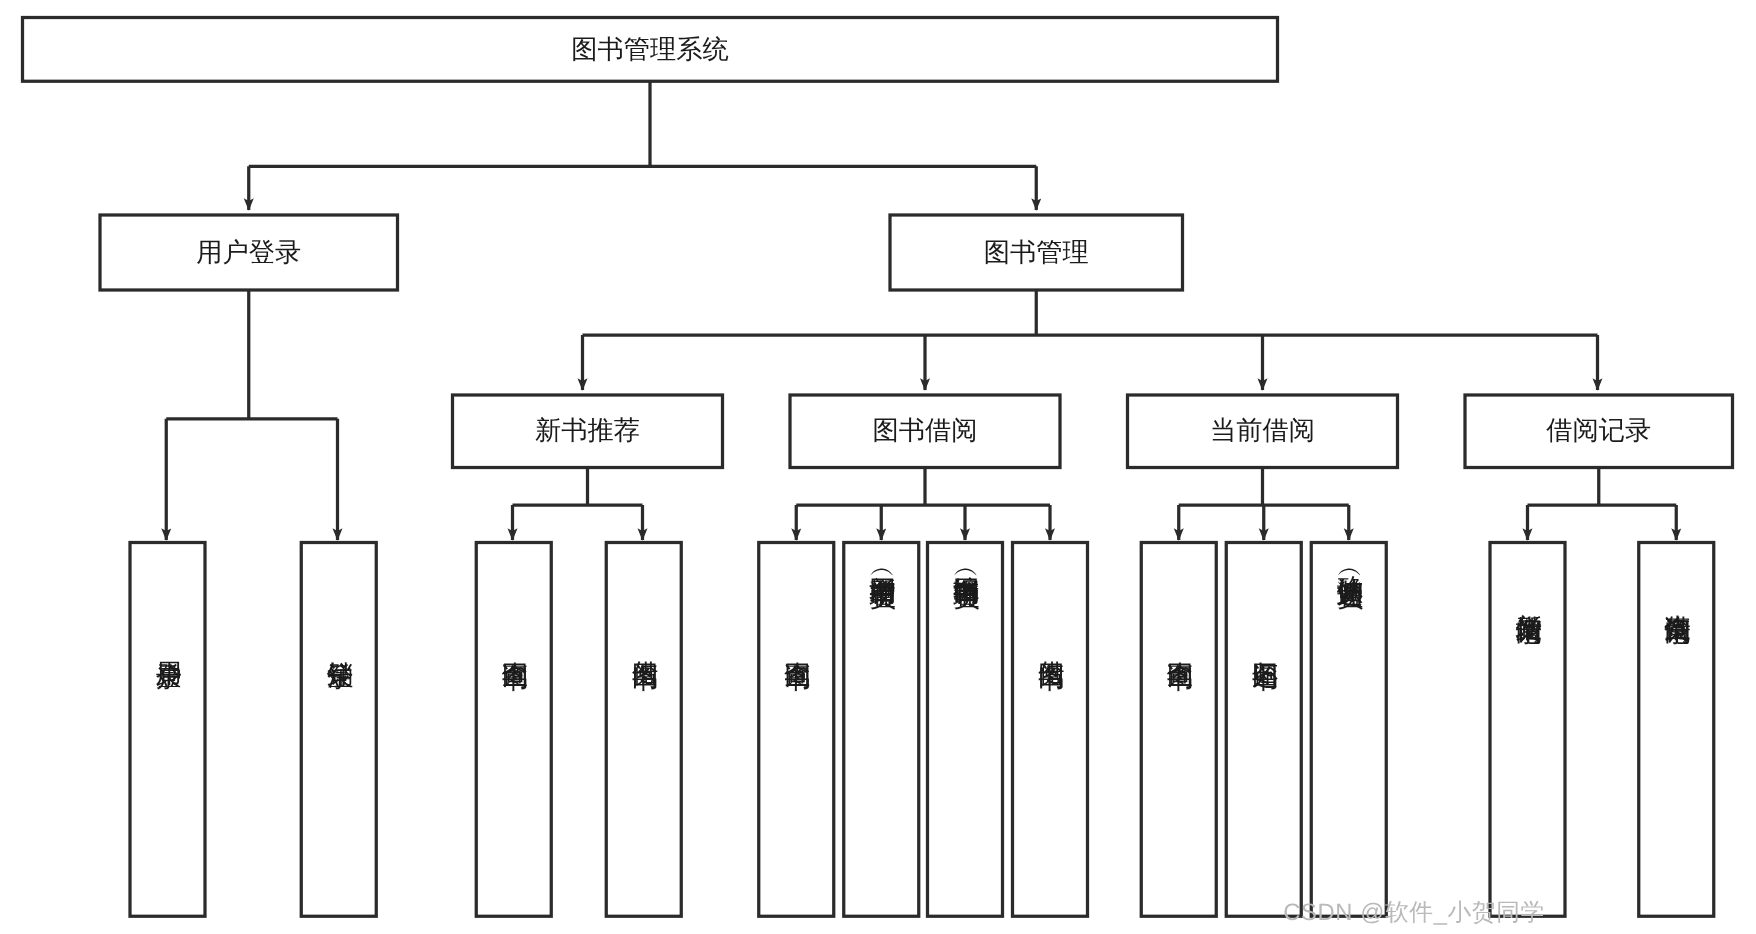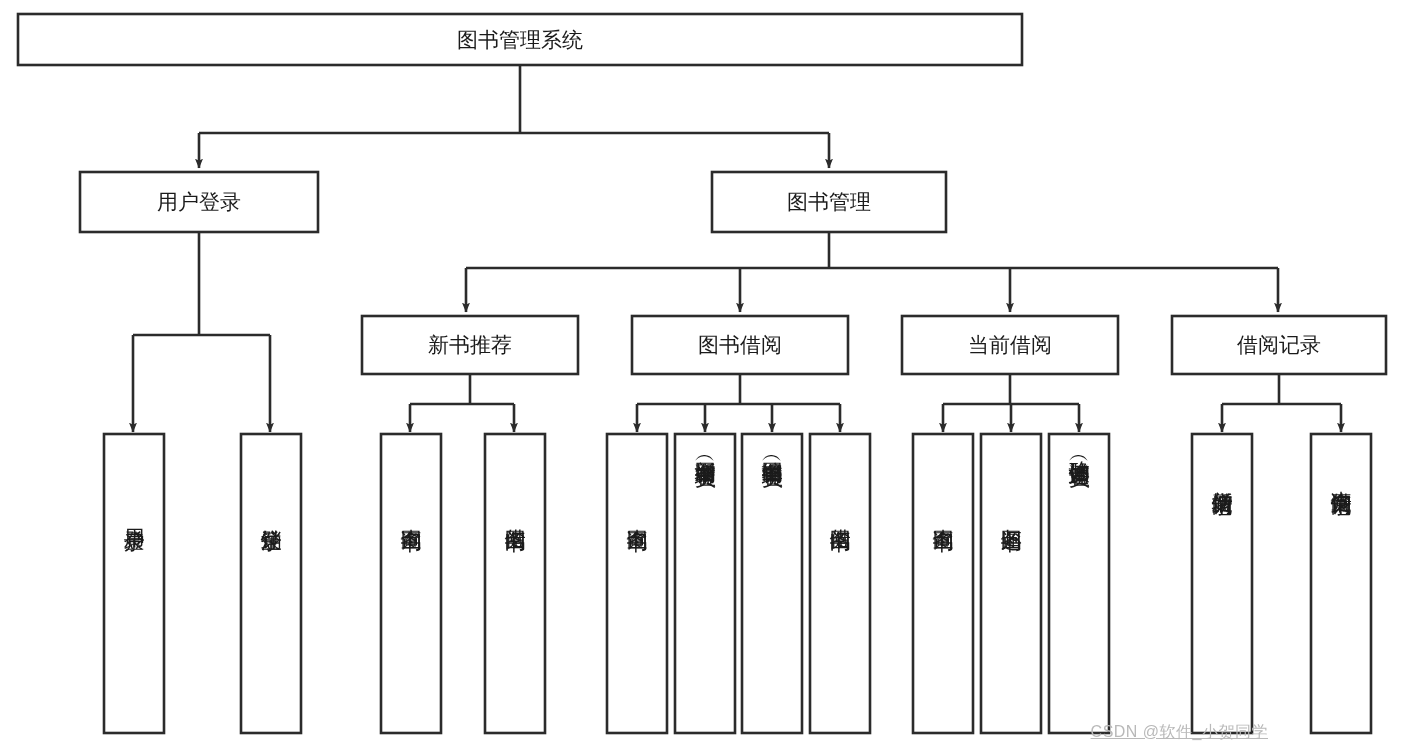--- a/index.html
+++ b/index.html
@@ -10,21 +10,20 @@
   body {
     width: 1405px;
     height: 747px;
     font-family: "Liberation Sans", "DejaVu Sans", sans-serif;
     overflow: hidden;
   }
   #diagram-root {
     position: relative;
     width: 1244px;
     height: 747px;
-    padding-left: 32px;
   }
   svg.flow {
     position: absolute;
     top: 0;
     left: 0;
     width: 1405px;
     height: 747px;
   }
   .node-rect {
     fill: #ffffff;
@@ -62,25 +61,24 @@
     line-height: 1.06;
     color: #1b1b1b;
     letter-spacing: 1px;
     white-space: nowrap;
   }
   .watermark {
     position: absolute;
     right: 8px;
     bottom: 4px;
     font-family: "Liberation Sans", "DejaVu Sans", sans-serif;
-    font-size: 16px;
+    font-size: 19px;
     color: #b9b9b9;
     letter-spacing: 0.5px;
     white-space: nowrap;
-    text-decoration: underline;
   }
 </style>
 </head>
 <body>
 
 <div id="diagram-root">
 
   <svg class="flow" viewBox="0 0 1405 747">
     <defs>
       <marker id="arrow" markerWidth="12" markerHeight="12" refX="9.4" refY="4" orient="auto" markerUnits="userSpaceOnUse">

